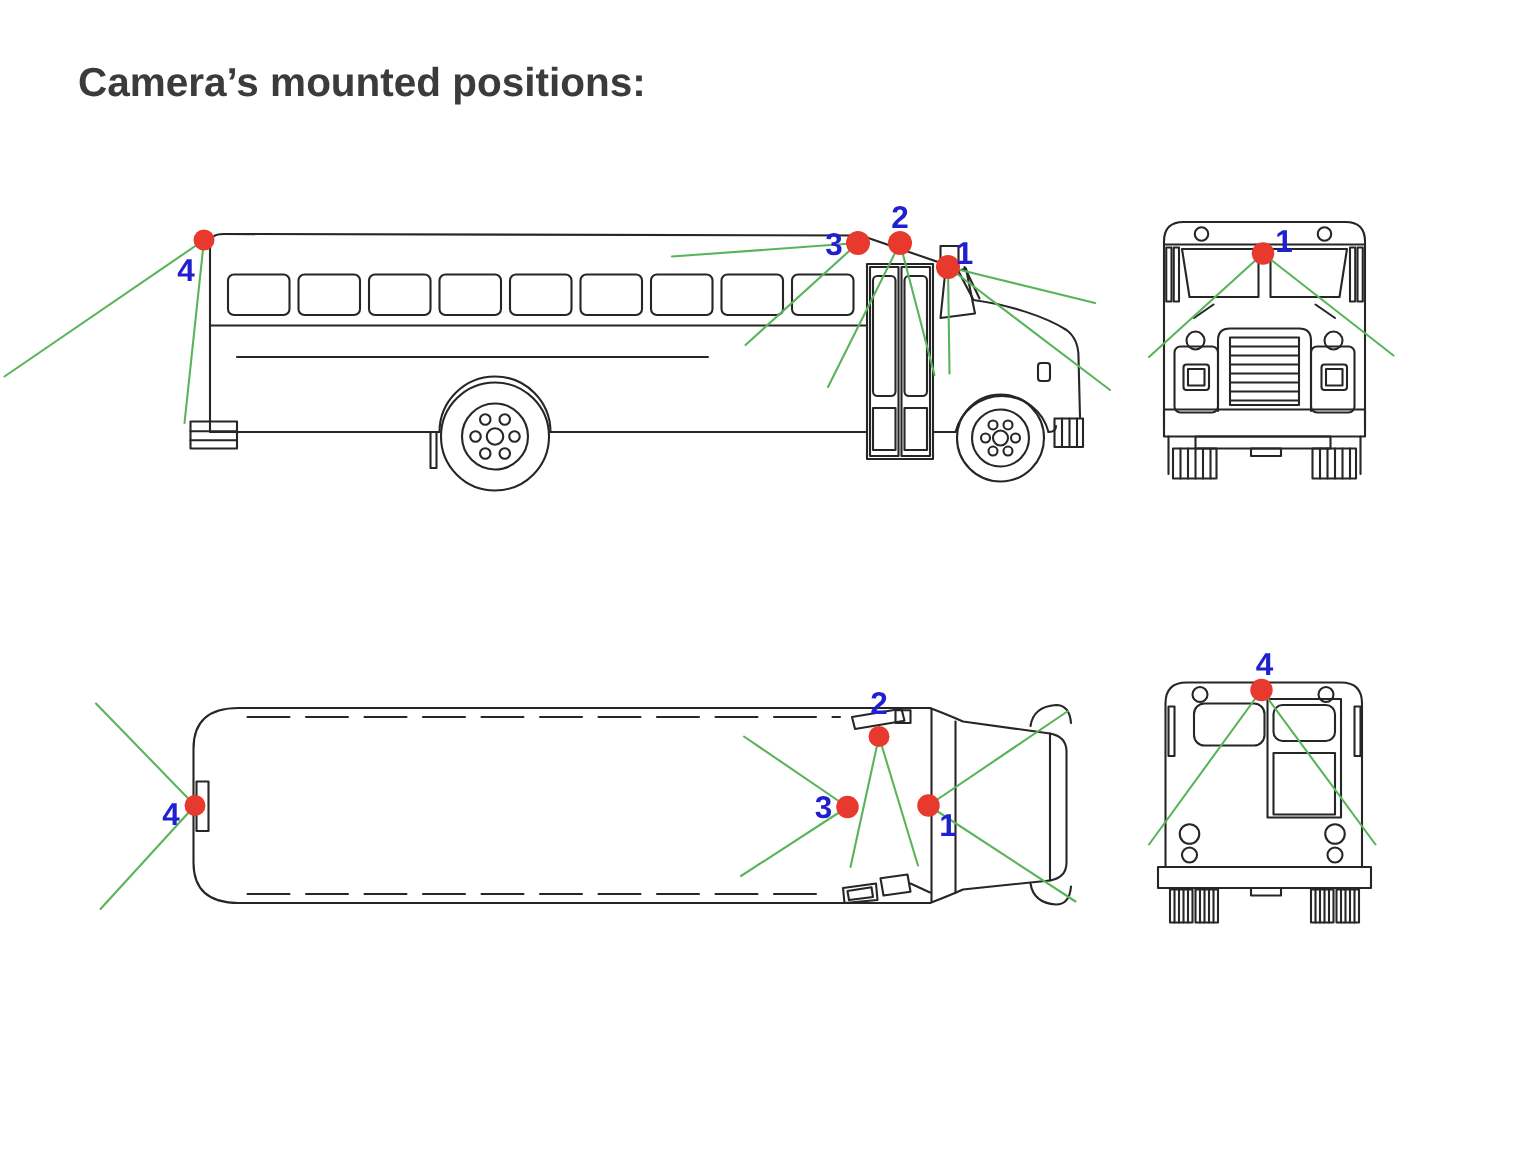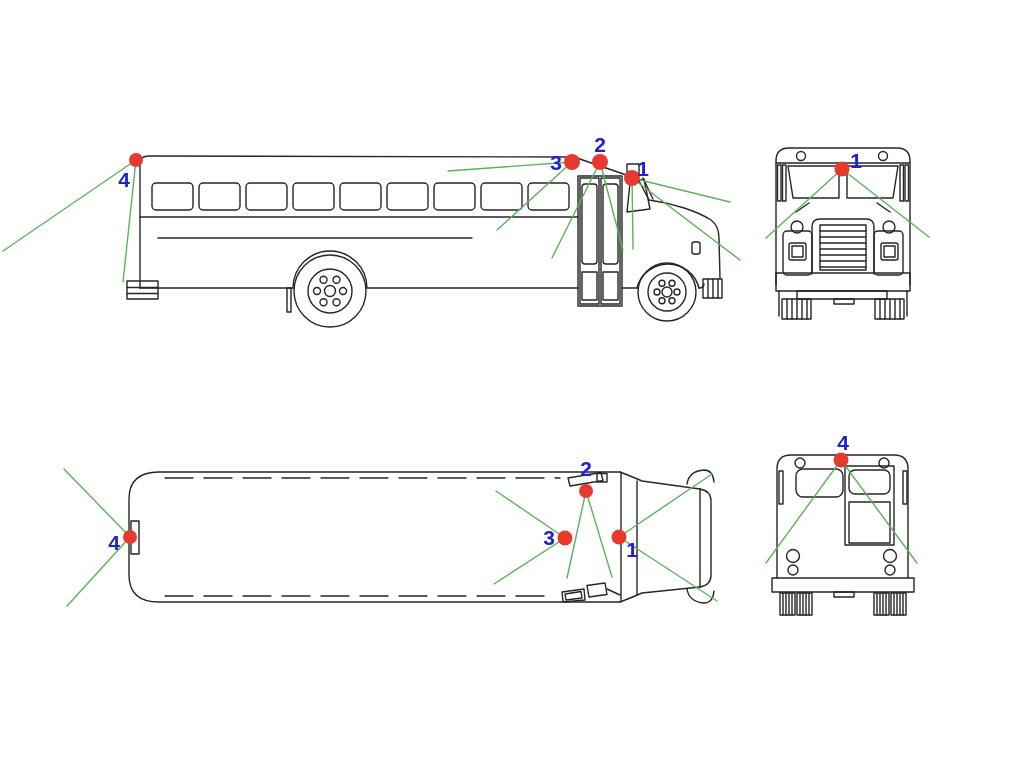--- a/index.html
+++ b/index.html
@@ -7,20 +7,21 @@
           font-family:"Liberation Sans",sans-serif;}
   .title{position:absolute;left:52px;top:40px;font-size:27px;font-weight:600;
          color:#3b3b3b;letter-spacing:0px;font-family:"Liberation Sans",sans-serif;}
   svg{position:absolute;left:0;top:0;}
   .cam-label{font-family:"Liberation Sans",sans-serif;font-size:21px;font-weight:bold;text-anchor:middle;}
 </style>
 </head>
 <body>
 
 <div class="canvas">
+  <div class="title">Camera’s mounted positions:</div>
 
   <svg width="1024" height="768" viewBox="0 0 1024 768">
 
     <g fill="none" stroke-width="1.4" stroke-linejoin="round" stroke-linecap="round" stroke="#262626">
       <path d="M140,288 L140,163 Q140,156 149,156 L574,157 L638,179 L649,200 C672,203 697,211 711,220 Q719,226 719,238 L720,278"></path>
       <path d="M140,288 L293,288 M367,288 L578,288 M622,288 L637,288 M699,288 Q704,288 704,284"></path>
       <path d="M293,288 A37,37 0 0 1 367,288"></path>
       <path d="M637,288 A32,32 0 0 1 699,288"></path>
       <g>
         <rect x="152" y="183" width="41" height="27" rx="4"></rect>

